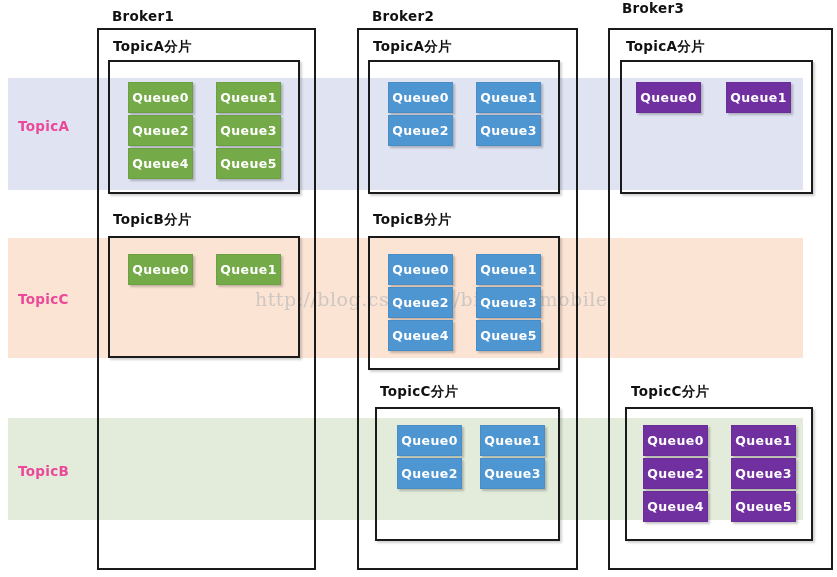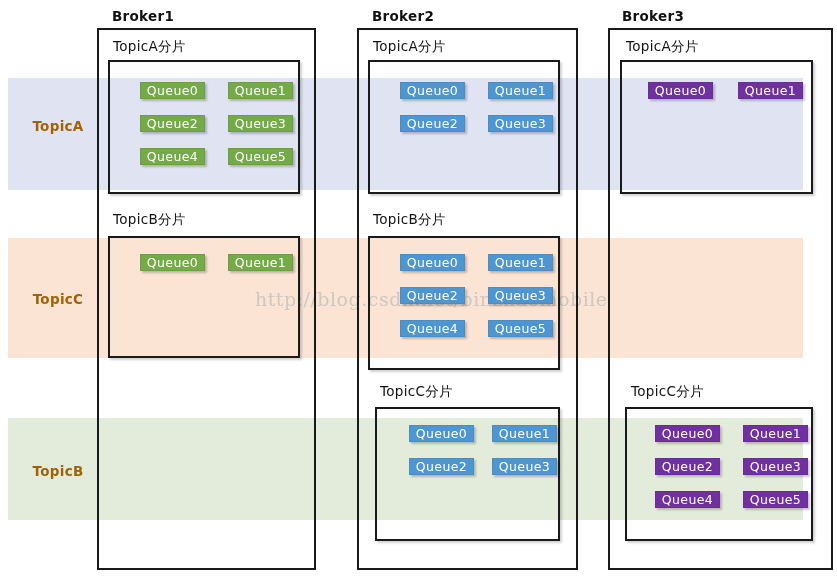--- a/index.html
+++ b/index.html
@@ -23,24 +23,24 @@
     width: 795px;
   }
   .band-a { top: 78px;  height: 112px; background: #dfe3f2; }
   .band-b { top: 238px; height: 120px; background: #fbe4d4; }
   .band-c { top: 418px; height: 102px; background: #e3ecdb; }
 
   .band-label {
     position: absolute;
     left: 18px;
     width: 80px;
-    text-align: center;
+    text-align: left;
     font-size: 13.5px;
     font-weight: bold;
-    color: #a16207;
+    color: #ec4899;
     letter-spacing: 0.3px;
   }
   .lbl-a { top: 118px; }
   .lbl-b { top: 291px; }
   .lbl-c { top: 463px; }
 
   
   .watermark {
     position: absolute;
     left: 255px;
@@ -68,54 +68,53 @@
     letter-spacing: 0.3px;
     white-space: nowrap;
   }
 
   #broker-1 { left: 97px;  top: 28px; width: 219px; height: 542px; }
   #broker-2 { left: 357px; top: 28px; width: 221px; height: 542px; }
   #broker-3 { left: 608px; top: 28px; width: 225px; height: 542px; }
 
   #broker-1-title { left: 112px; top: 8px; text-align: right; }
   #broker-2-title { left: 372px; top: 8px; }
-  #broker-3-title { left: 622px; top: 8px; }
+  #broker-3-title { left: 622px; top: 0; }
 
   
   .shard {
     position: absolute;
     border: 2px solid #1a1a1a;
     background: transparent;
     box-sizing: border-box;
     box-shadow: 2px 2px 2px rgba(0,0,0,0.18);
   }
   .shard-title {
     position: absolute;
     font-size: 13.5px;
-    font-weight: normal;
+    font-weight: bold;
     color: #111111;
     letter-spacing: 0.3px;
     white-space: nowrap;
   }
 
   
   .queue {
     position: absolute;
     box-sizing: border-box;
     font-size: 12.5px;
-    font-weight: normal;
+    font-weight: bold;
     color: #ffffff;
     display: flex;
     align-items: center;
     justify-content: center;
     letter-spacing: 0.4px;
     box-shadow: 2px 2px 2px rgba(0,0,0,0.22);
     width: 65px;
-    height: 17px;
-    margin-left: 12px;
+    height: 31px;
   }
   .q-green  { background: #74ab48; border: 1px solid #6aa040; }
   .q-blue   { background: #4e96d1; border: 1px solid #4a8cc4; }
   .q-purple { background: #7030a0; border: 1px solid #6a2c97; }
 </style>
 </head>
 <body>
 
 <div id="canvas">
 

